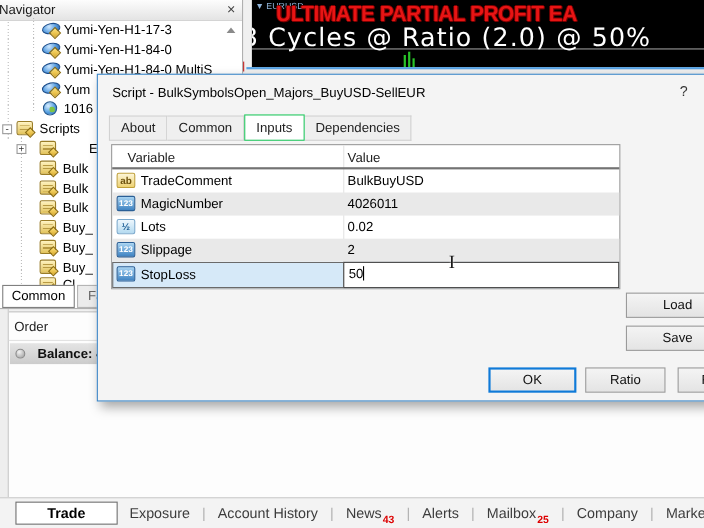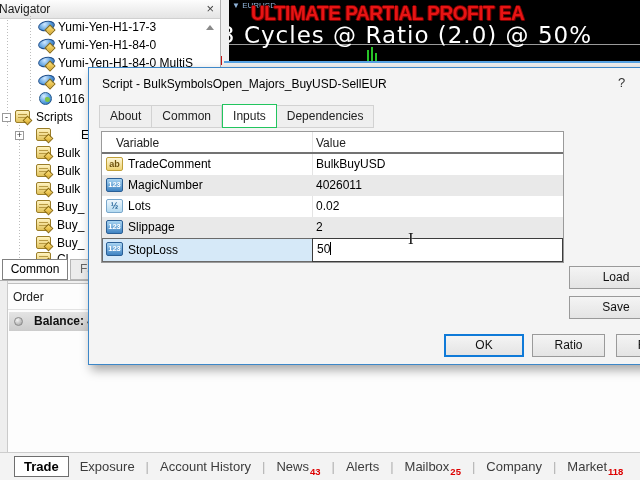--- a/index.html
+++ b/index.html
@@ -64,21 +64,21 @@
   .balance-row { position:absolute; left:9px; top:312px; width:80px; height:19px; overflow:hidden;
                  background:linear-gradient(#e4e4e4,#cccccc); z-index:1; }
   .balance-circle { position:absolute; left:5px; top:5px; width:9px; height:9px; border-radius:50%;
                     background:radial-gradient(circle at 35% 30%, #f4f4f4, #9a9a9a); border:1px solid #8a8a8a; }
   .balance-text { position:absolute; left:25px; top:2px; font-size:12px; font-weight:bold; color:#111; white-space:nowrap; }
 
   
   #tabbar { position:absolute; left:0; top:452px; width:640px; height:28px; background:#f3f3f3;
             border-top:1px solid #cdcdcd; display:flex; align-items:center; font-size:13px; color:#3c3c3c;
             white-space:nowrap; z-index:4; }
-  .tb-active { margin-left:14px; padding:2px 9px; background:#fff; border:1px solid #6e6e6e; font-weight:bold; color:#000; }
+  .tb-active { margin-left:14px; padding:2px 28px; background:#fff; border:1px solid #6e6e6e; font-weight:bold; color:#000; }
   .tb { padding:0 11px; }
   .tb-sep { color:#b0b0b0; }
   .tb-badge { color:#dd0000; font-weight:bold; font-size:9.5px; position:relative; top:4px; margin-left:1px; }
 
   
   #dialog { position:absolute; left:88px; top:67px; width:560px; height:298px; background:#f4f4f4;
             border:1px solid #3d87c8; box-shadow:3px 5px 10px rgba(0,0,0,0.35); z-index:10; }
   .dlg-title { position:absolute; left:13px; top:9px; font-size:12px; color:#000; white-space:nowrap; }
   .dlg-help { position:absolute; left:529px; top:7px; font-size:13px; color:#333; }
   .dlg-tabs { position:absolute; left:10px; top:36px; display:flex; align-items:flex-end; height:24px; }

